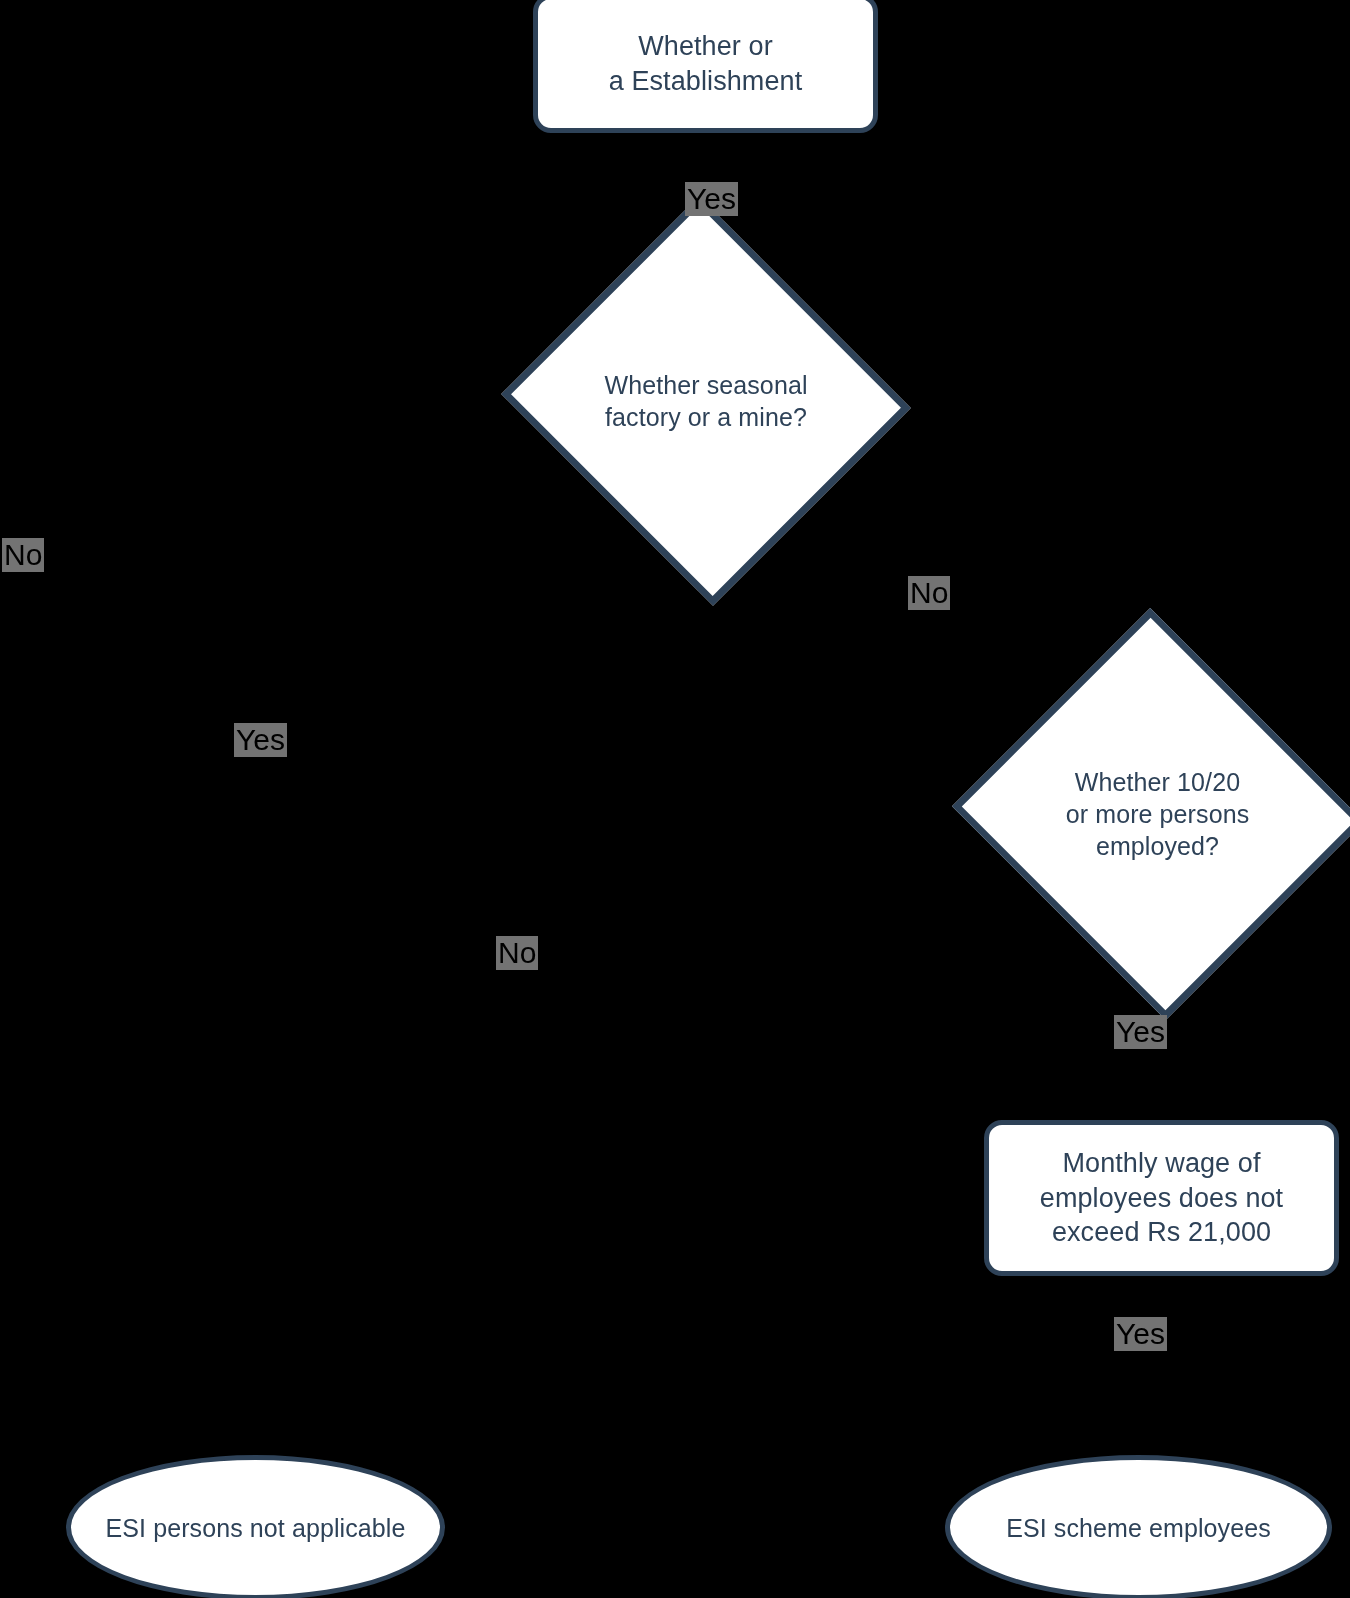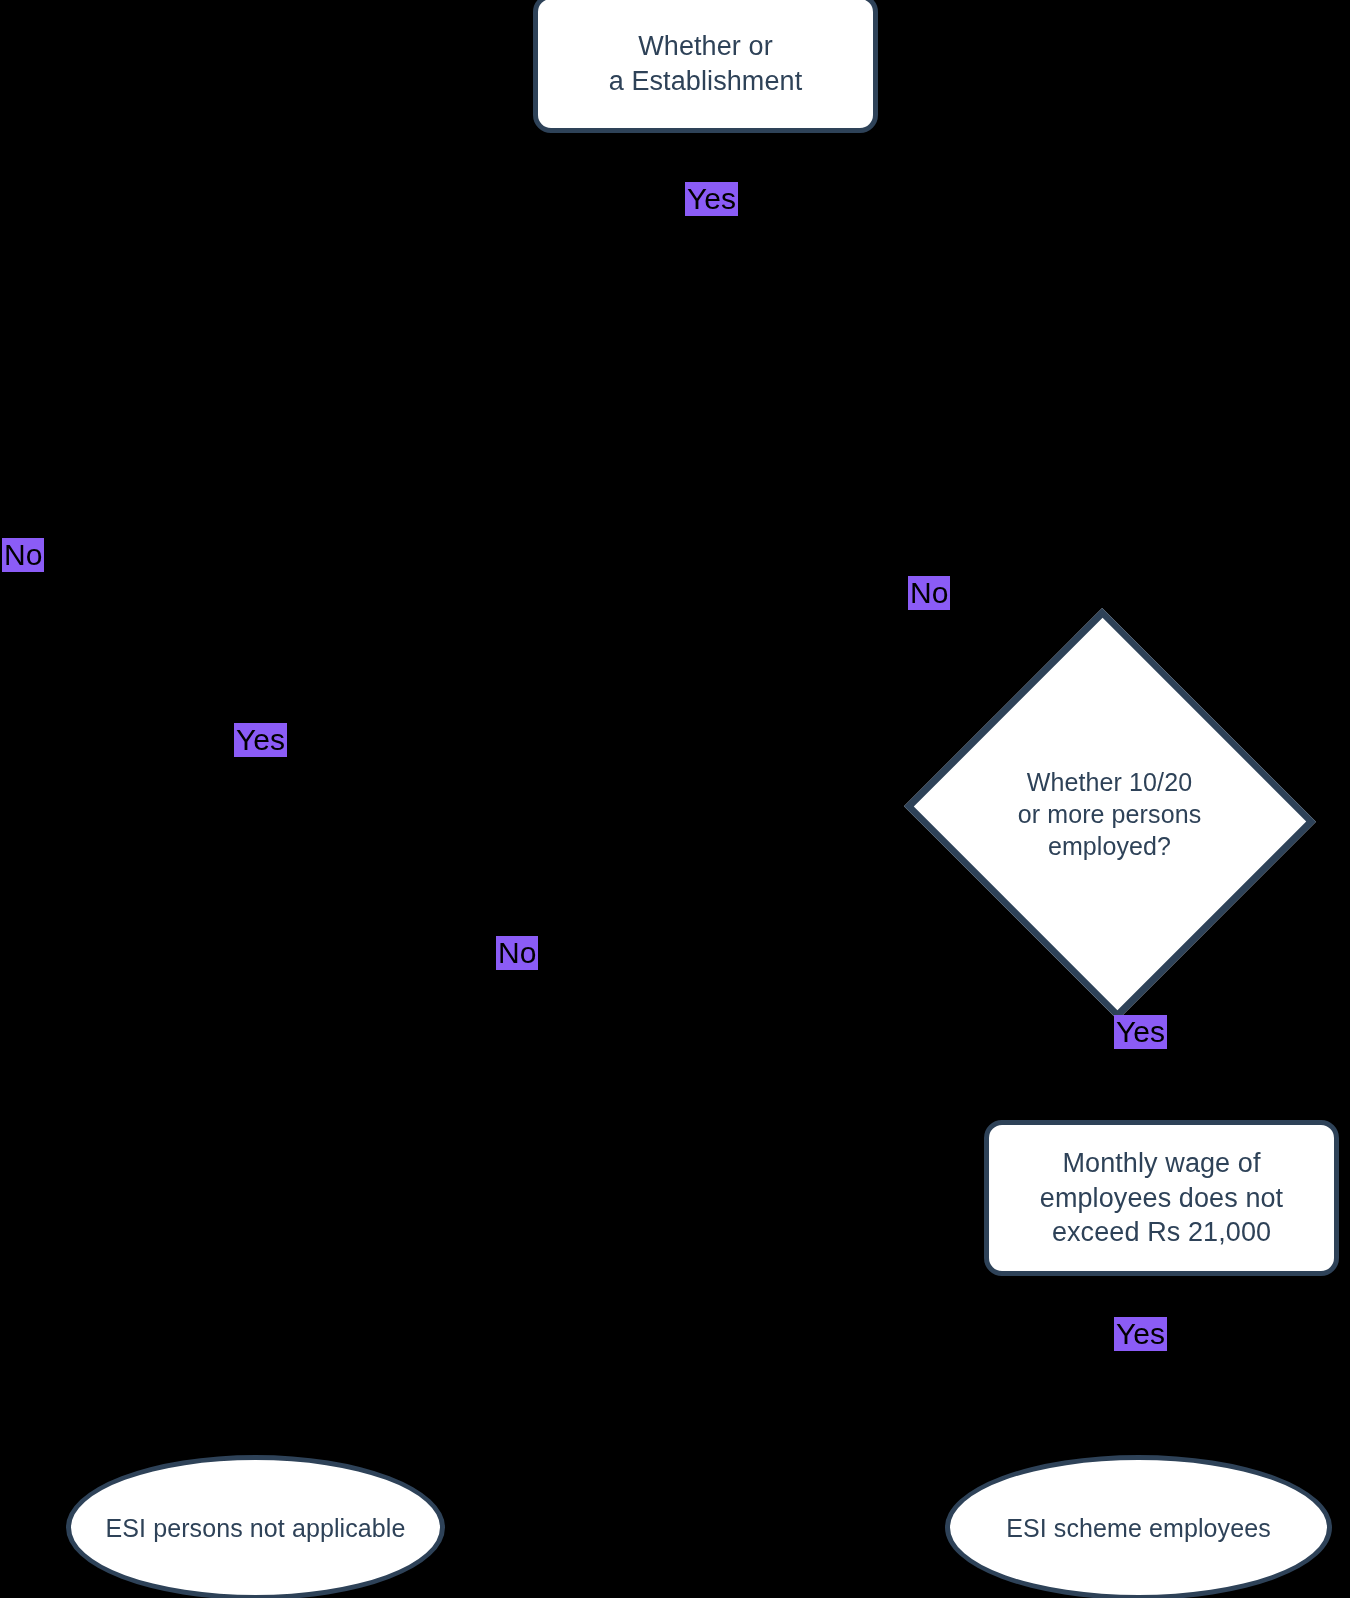--- a/index.html
+++ b/index.html
@@ -84,21 +84,21 @@
     position: relative;
     z-index: 2;
     font-size: 25px;
     color: #2e4258;
   }
 
   
   .edge-label {
     position: absolute;
     z-index: 3;
-    background: #8b5cf6;
+    background: #737373;
     color: #000000;
     font-size: 30px;
     line-height: 1.08;
     padding: 1px 2px;
     white-space: nowrap;
     font-family: "Liberation Sans", sans-serif;
   }
 </style>
 </head>
 <body>
@@ -120,22 +120,27 @@
 
       <path d="M1137,1276 L1137,1455"></path>
     </g>
   </svg>
 
   <div class="node box" style="left:533px; top:-6px; width:345px; height:139px;">
     <span class="node-text">Whether or
 a Establishment</span>
   </div>
 
+  <div class="node diamond" style="left:550px; top:255px; width:312px; height:292px;">
+    <span class="diamond-shape" style="width:208px; height:208px; margin-left:-104px; margin-top:-104px; transform:rotate(45deg) scale(1.44,1.345);"></span>
+    <span class="node-text">Whether seasonal
+factory or a mine?</span>
+  </div>
 
-  <div class="node diamond" style="left:952px; top:668px; width:315px; height:292px;">
+  <div class="node diamond" style="left:1000px; top:668px; width:315px; height:292px;">
     <span class="diamond-shape" style="width:210px; height:210px; margin-left:-105px; margin-top:-105px; transform:rotate(45deg) scale(1.44,1.335);"></span>
     <span class="node-text">Whether 10/20
 or more persons
 employed?</span>
   </div>
 
   <div class="node box" style="left:984px; top:1120px; width:355px; height:156px;">
     <span class="node-text">Monthly wage of
 employees does not
 exceed Rs 21,000</span>

